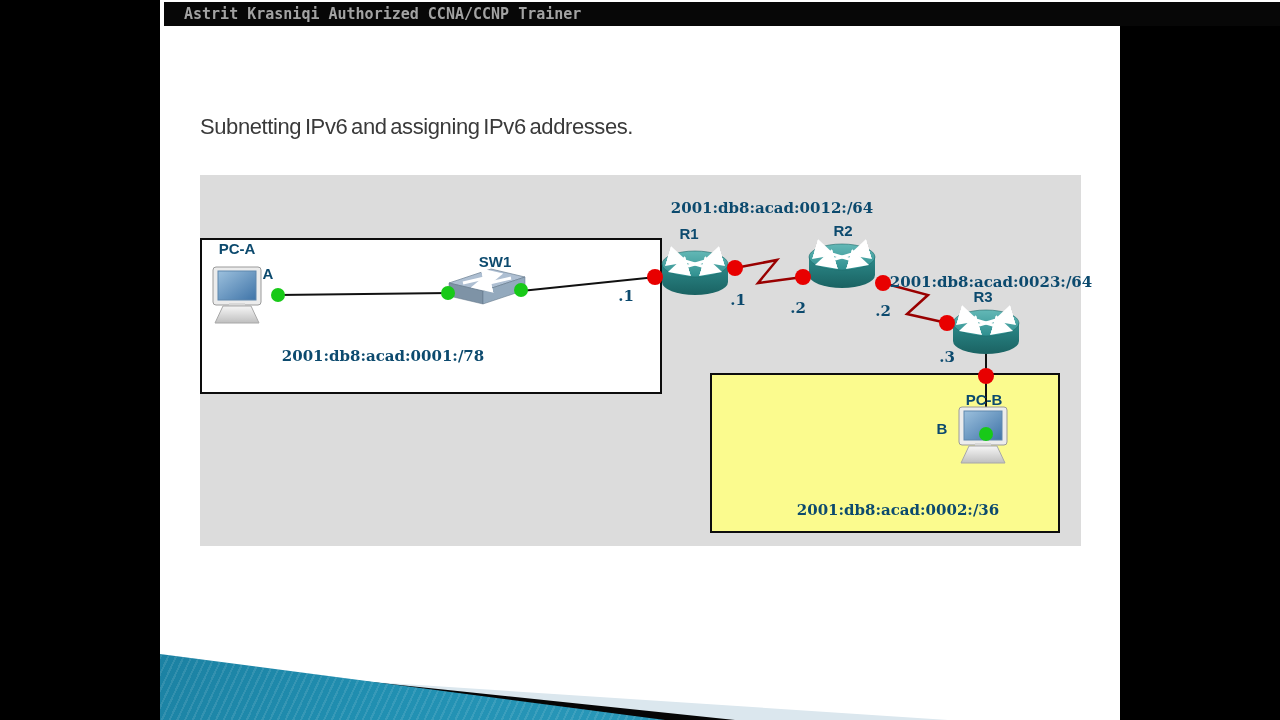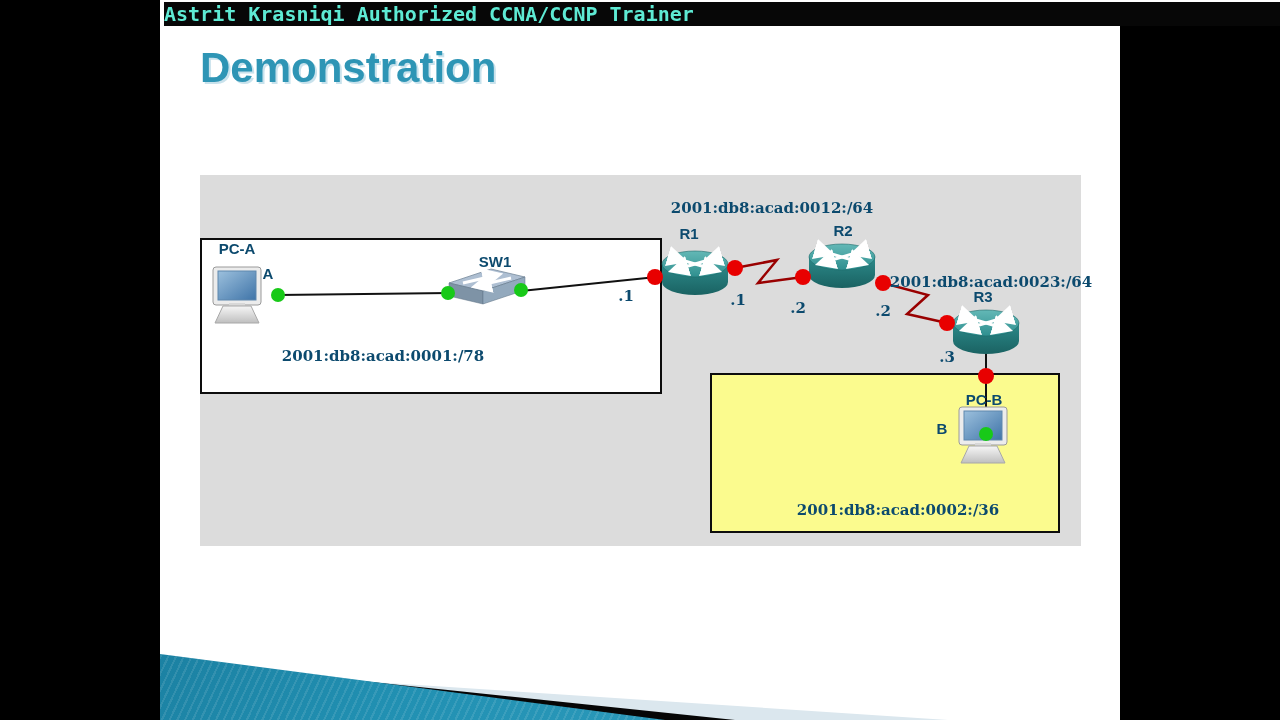--- a/index.html
+++ b/index.html
@@ -7,22 +7,22 @@
     width:1280px;height:720px;position:relative;overflow:hidden;
     background:#000;font-family:"Liberation Sans",sans-serif;
   }
   
   .titlebar{
     position:absolute;left:164px;top:0;width:1116px;height:26px;
     background:#070707;border-top:2px solid #ffffff;
     display:flex;align-items:center;box-sizing:border-box;
   }
   .titlebar-text{
-    color:#5eead4;font-family:"DejaVu Sans Mono",monospace;
-    font-weight:bold;font-size:20px;padding-left:0;white-space:nowrap;
+    color:#a3a3a3;font-family:"DejaVu Sans Mono",monospace;
+    font-weight:bold;font-size:15px;padding-left:20px;white-space:nowrap;
   }
   .slide-edge-sliver{
     position:absolute;left:160px;top:0;width:4px;height:26px;background:#ffffff;
   }
   
   .slide{
     position:absolute;left:160px;top:26px;width:960px;height:694px;
     background:#ffffff;overflow:hidden;
   }
   .slide-title{
@@ -87,21 +87,21 @@
 </head>
 <body>
 
 <div class="titlebar">
   <span class="titlebar-text">Astrit Krasniqi Authorized CCNA/CCNP Trainer</span>
 </div>
 <div class="slide-edge-sliver"></div>
 
 <div class="slide">
 
-  <div class="slide-title">Demonstration</div>
+  <div class="slide-subtitle">Subnetting IPv6 and assigning IPv6 addresses.</div>
 
   <div class="topology">
 
     <div class="subnet-box lan-a"></div>
     <div class="subnet-box lan-b"></div>
 
     <svg class="wires" width="881" height="371" viewBox="0 0 881 371">
       <defs>
         <marker id="ah" markerWidth="7" markerHeight="7" refX="3.5" refY="3.5" orient="auto">
           <path d="M0 0 L7 3.5 L0 7 Z" fill="#ffffff"></path>

